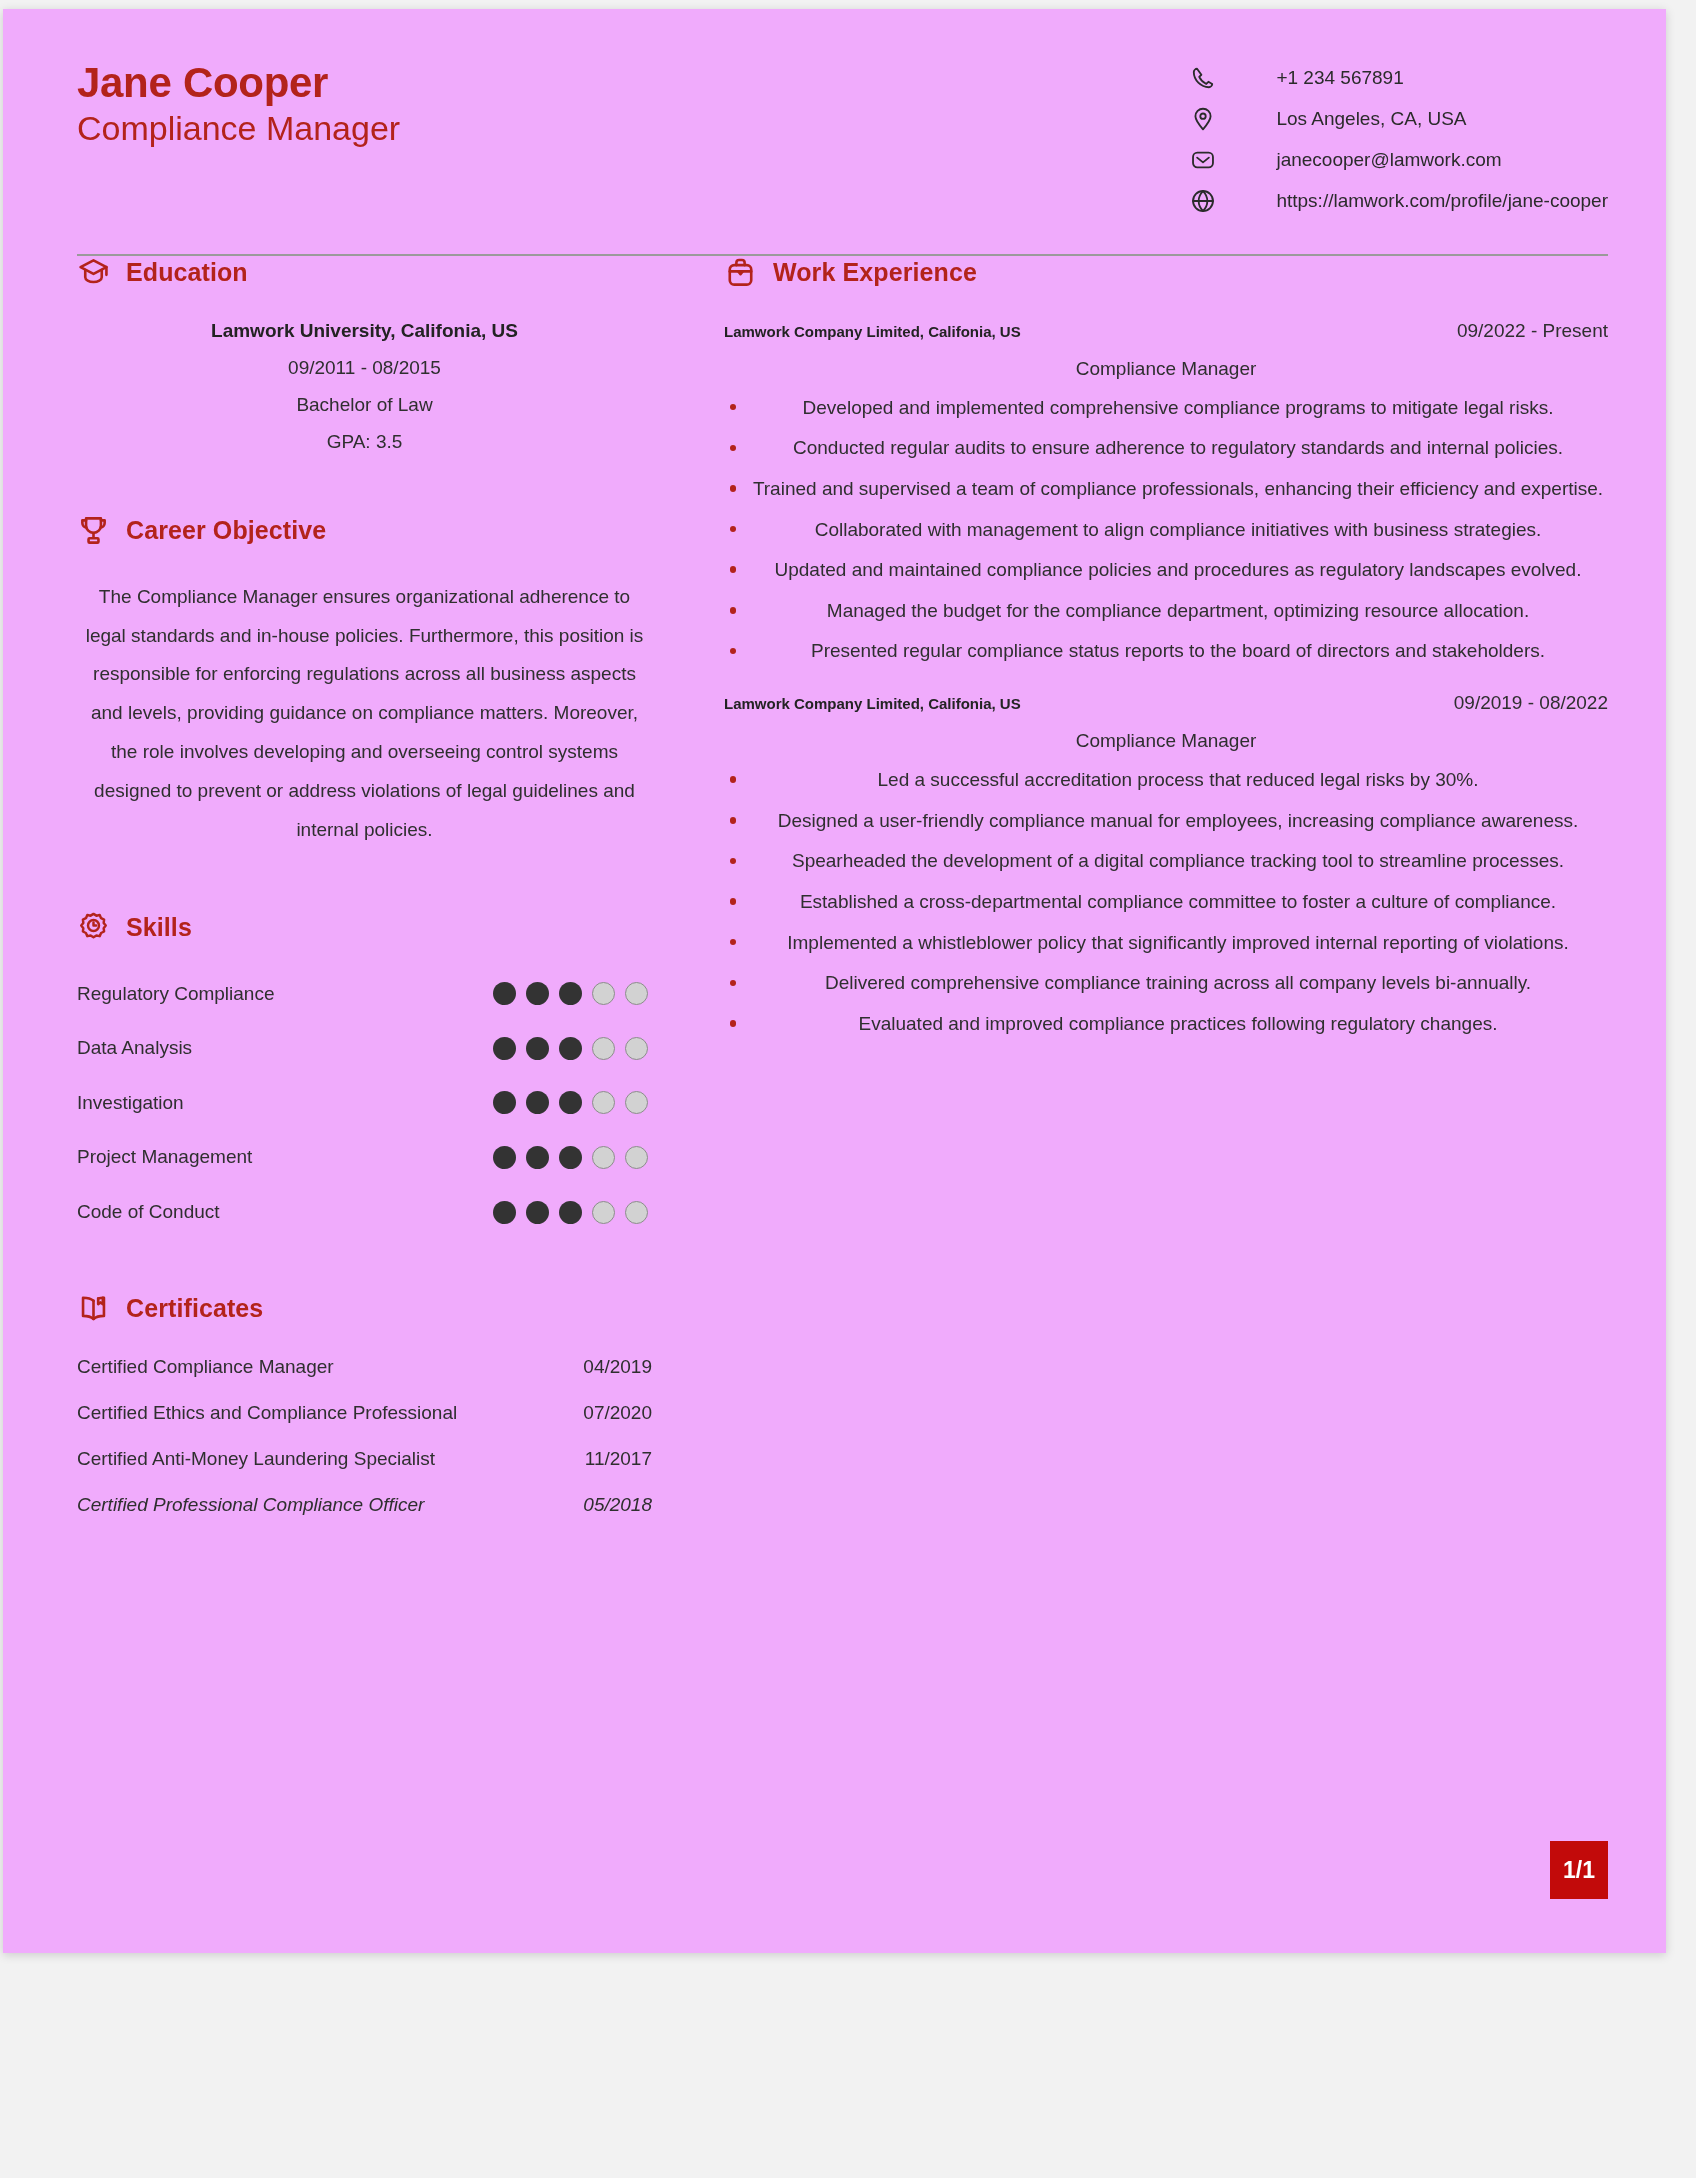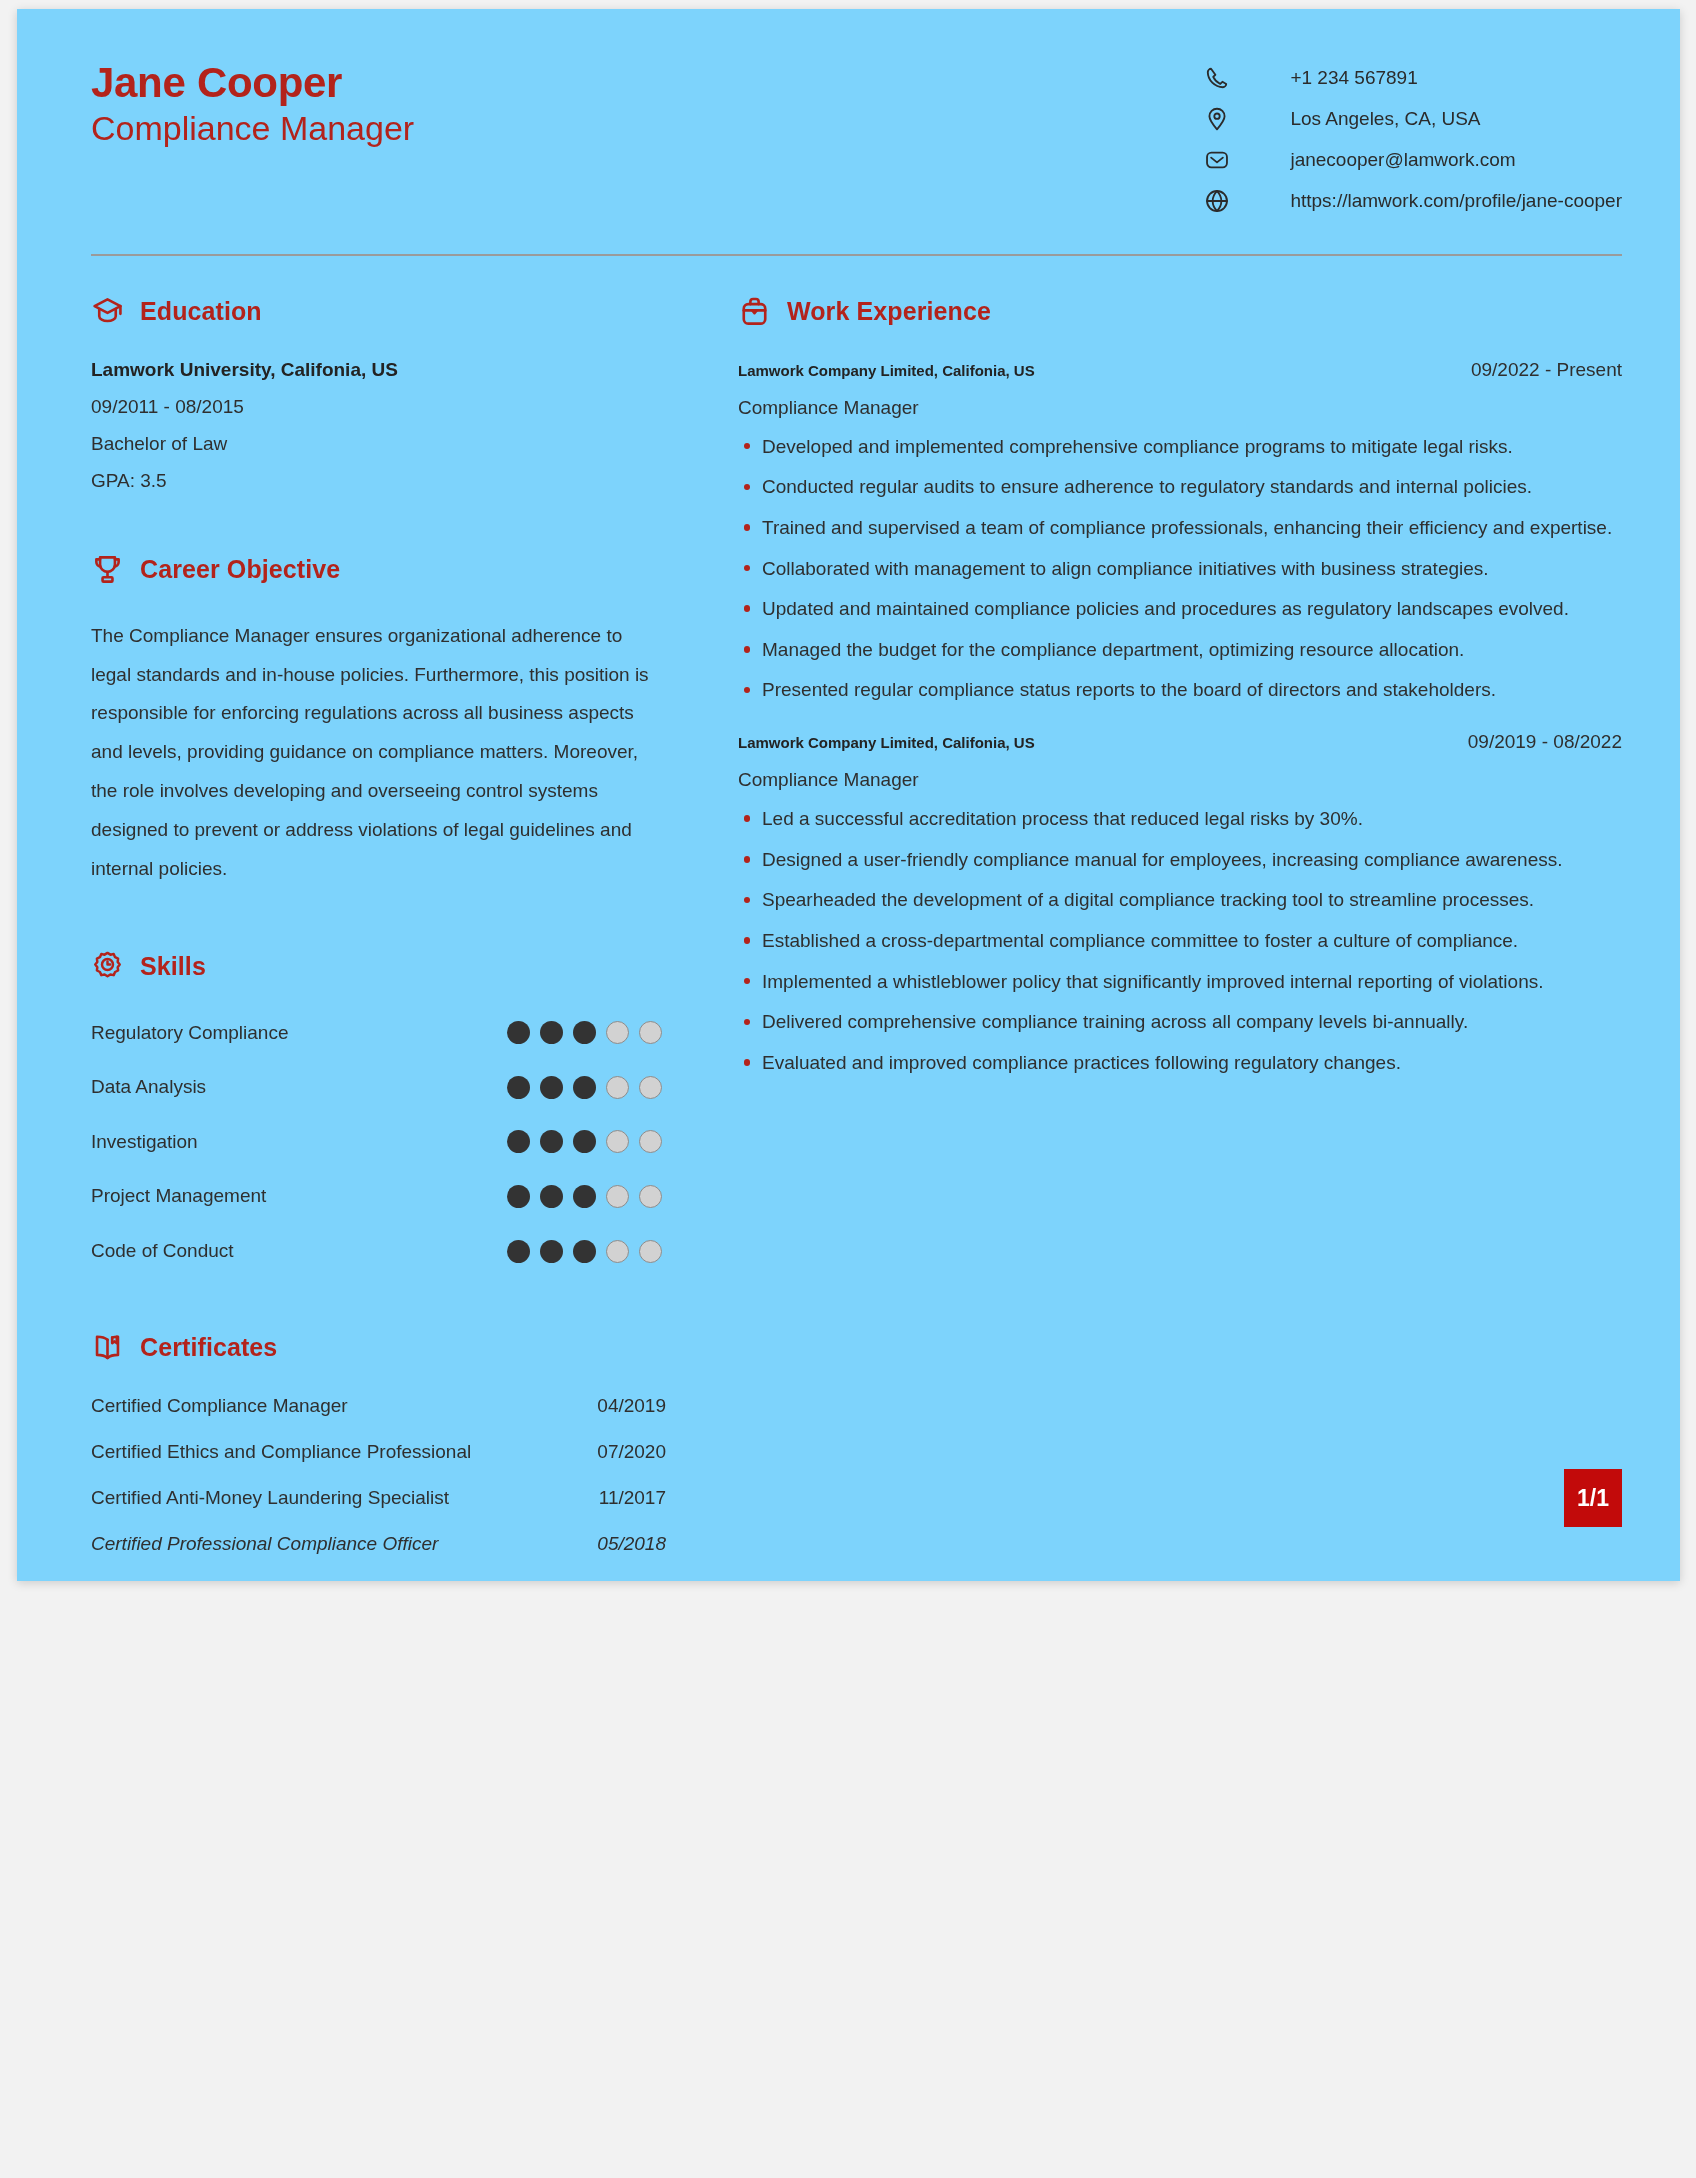--- a/index.html
+++ b/index.html
@@ -6,25 +6,25 @@
 
   html, body {
     width: 1697px;
     height: 2179px;
     background: #f2f2f2;
     font-family: "Liberation Sans", sans-serif;
   }
 
   #page {
     position: absolute;
-    left: 17px;
+    left: 3px;
     top: 9.3px;
     width: 1663px;
-    height: 1572px;
-    background: #7dd3fc;
+    height: 1944px;
+    background: #f0abfc;
     box-shadow: 0 1.9px 9.3px rgba(0,0,0,0.16);
     overflow: hidden;
   }
 
   .inner {
     position: absolute;
     left: 74px;
     top: 48px;
     right: 58px;
   }
@@ -74,22 +74,22 @@
 
   .divider {
     height: 1.9px;
     background: #9a9a9a;
     margin-top: 40px;
   }
 
   
   .columns {
     display: flex;
-    margin-top: 39px;
     align-items: flex-start;
+    text-align: center;
   }
   .col-left  { width: 575px; flex: 0 0 575px; }
   .col-right { flex: 1 1 auto; padding-left: 72px; }
 
   
   .sec-head {
     display: flex;
     align-items: center;
     gap: 16px;
     margin-bottom: 31px;

